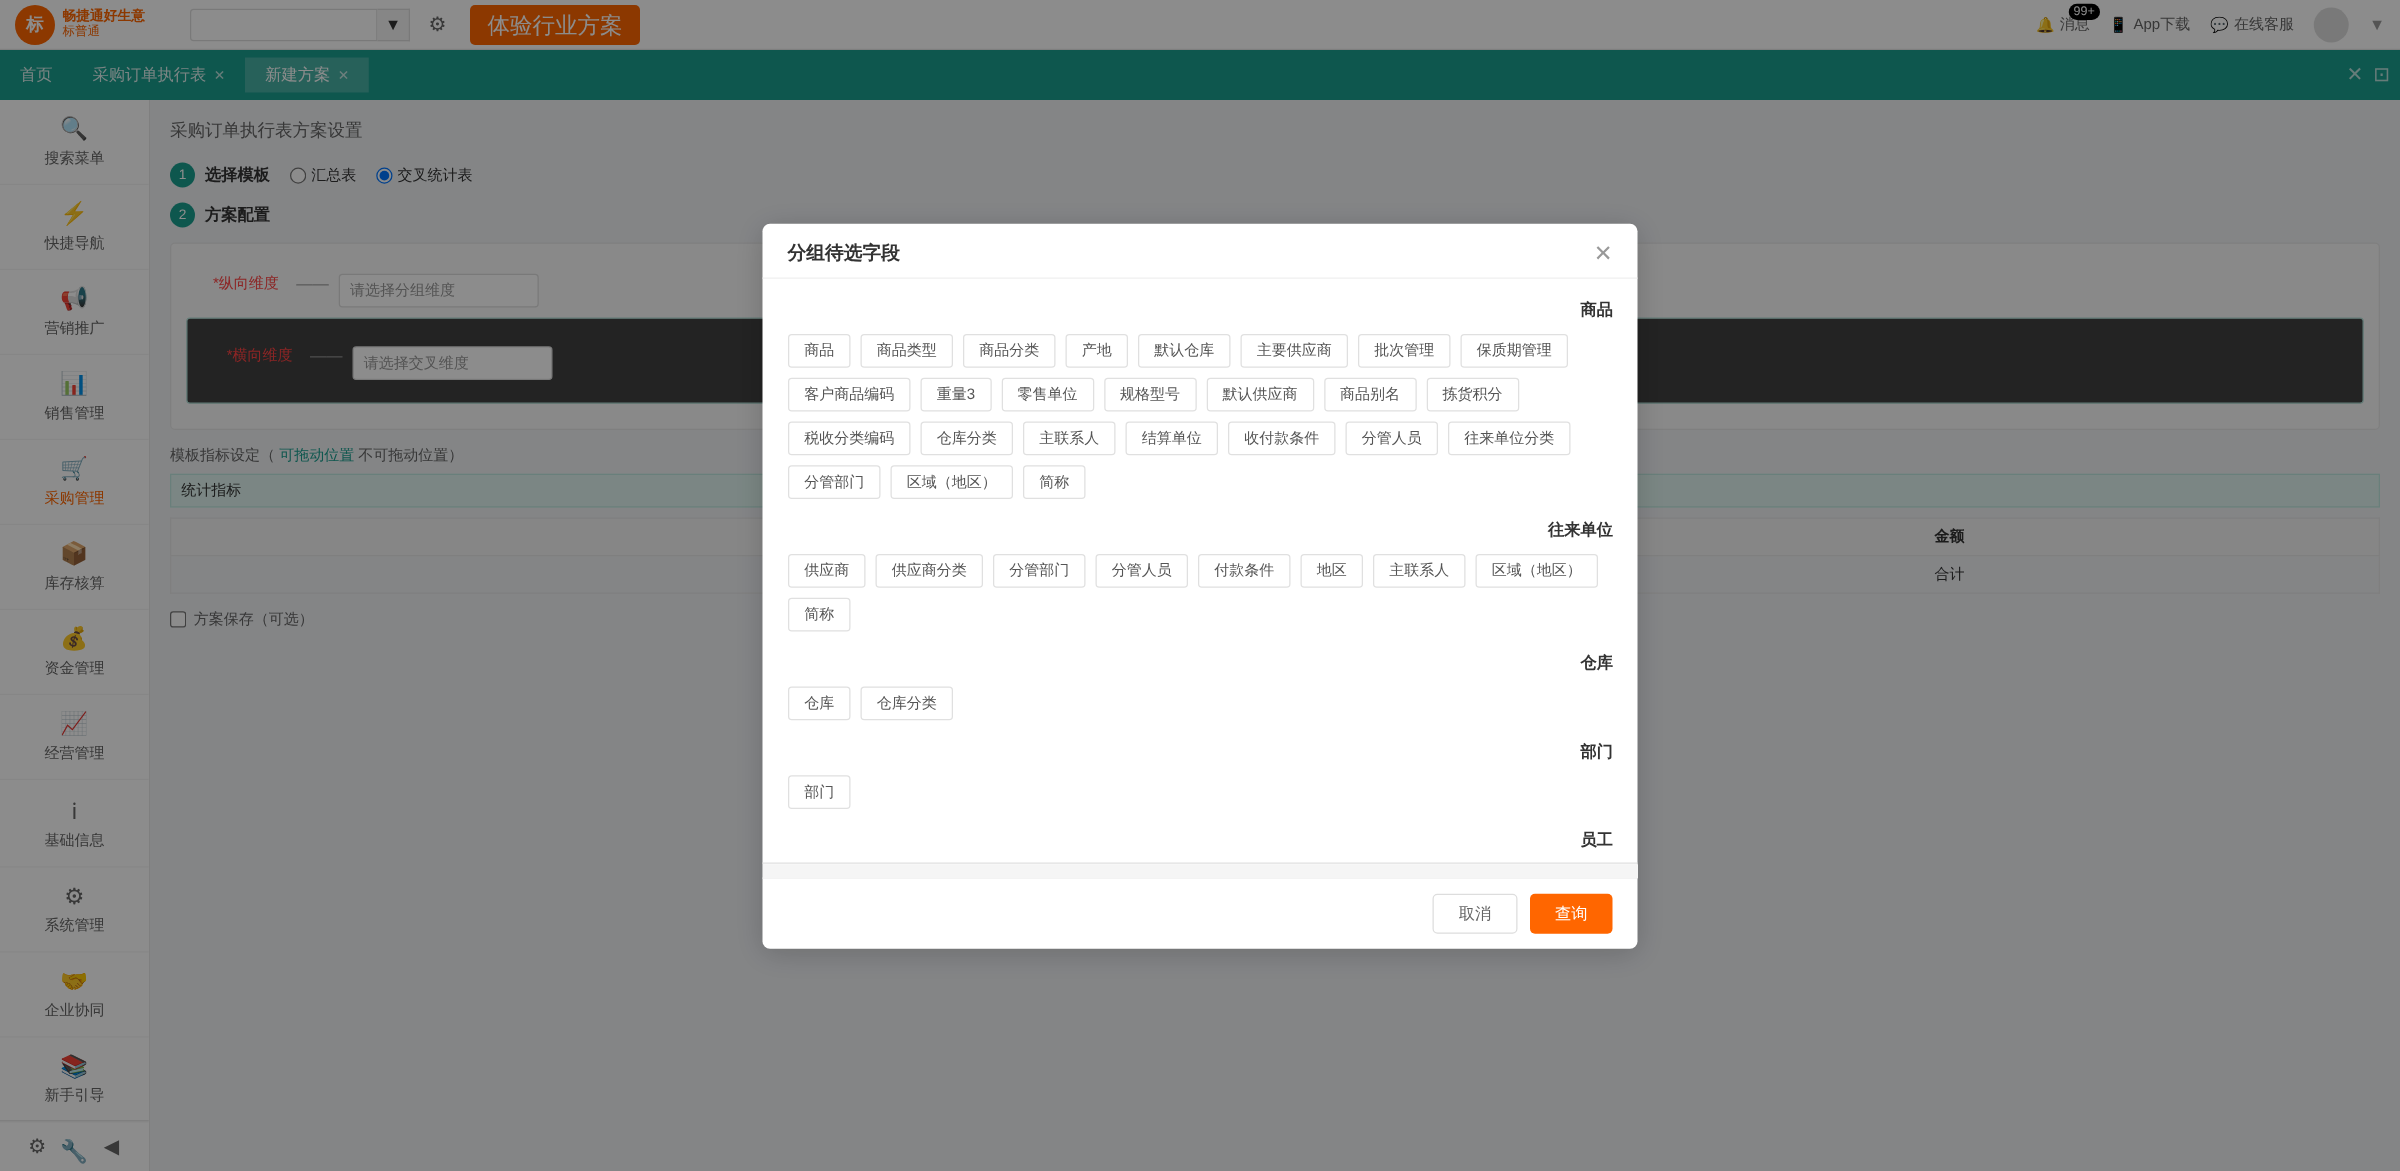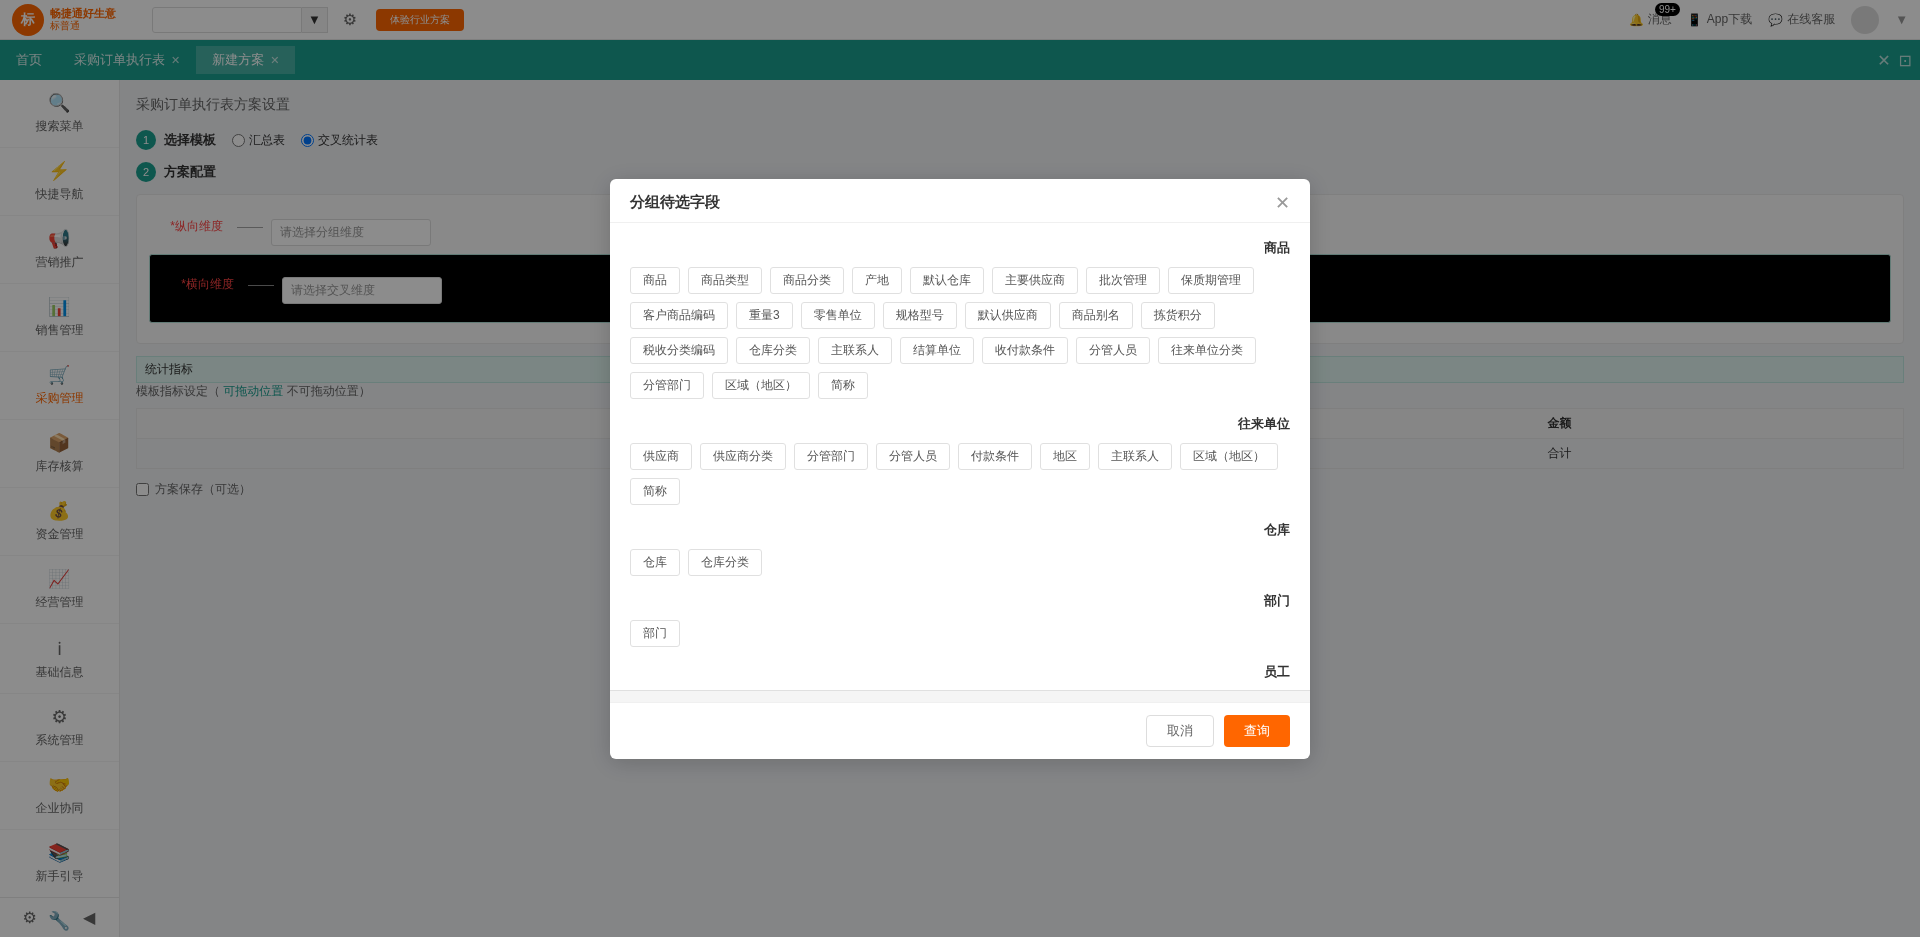--- a/index.html
+++ b/index.html
@@ -62,21 +62,21 @@
       color: #666;
       font-size: 16px;
       margin-left: 8px;
     }
     .header-experience-btn {
       background: #ff6600;
       color: white;
       border: none;
       border-radius: 4px;
       padding: 4px 14px;
-      font-size: 10px;
+      font-size: 18px;
       cursor: pointer;
       margin-left: 12px;
     }
     .header-right {
       margin-left: auto;
       display: flex;
       align-items: center;
       gap: 16px;
     }
     .header-right-item {
@@ -525,38 +525,38 @@
   </div>
 
   <div class="config-section">
     <div class="config-row">
       <span style="color:#ff4444;font-size:12px;width:80px;text-align:right;padding-right:6px;">*纵向维度</span>
       <span class="config-arrow">——</span>
       <div class="config-select">
         <span>请选择分组维度</span>
       </div>
     </div>
-    <div style="background:#000000;border:1px solid #b2e0d8;border-radius:3px;padding:10px;margin:8px 0;">
+    <div style="background:#404040;border:1px solid #b2e0d8;border-radius:3px;padding:10px;margin:8px 0;">
       <div class="config-row">
         <span style="color:#ff4444;font-size:12px;width:80px;text-align:right;padding-right:6px;">*横向维度</span>
         <span class="config-arrow">——</span>
         <div class="config-select">
           <span>请选择交叉维度</span>
         </div>
       </div>
     </div>
   </div>
 
-  <div style="background:#e0f5f0;padding:4px 8px;font-size:12px;color:#333;border:1px solid #c0e8e0;margin-bottom:0;">统计指标</div>
-
   <div style="font-size:12px;color:#666;margin-bottom:6px;">
     <span>模板指标设定（</span>
     <span style="color:#1a9e8e;">可拖动位置</span>
     <span>不可拖动位置）</span>
   </div>
+
+  <div style="background:#e0f5f0;padding:4px 8px;font-size:12px;color:#333;border:1px solid #c0e8e0;margin-bottom:0;">统计指标</div>
 
   <table class="stats-table">
     <thead>
       <tr>
         <th>
           <div class="dropdown-cell">
             <span>主数量</span>
             <span style="cursor:pointer;">▼</span>
           </div>
         </th>

